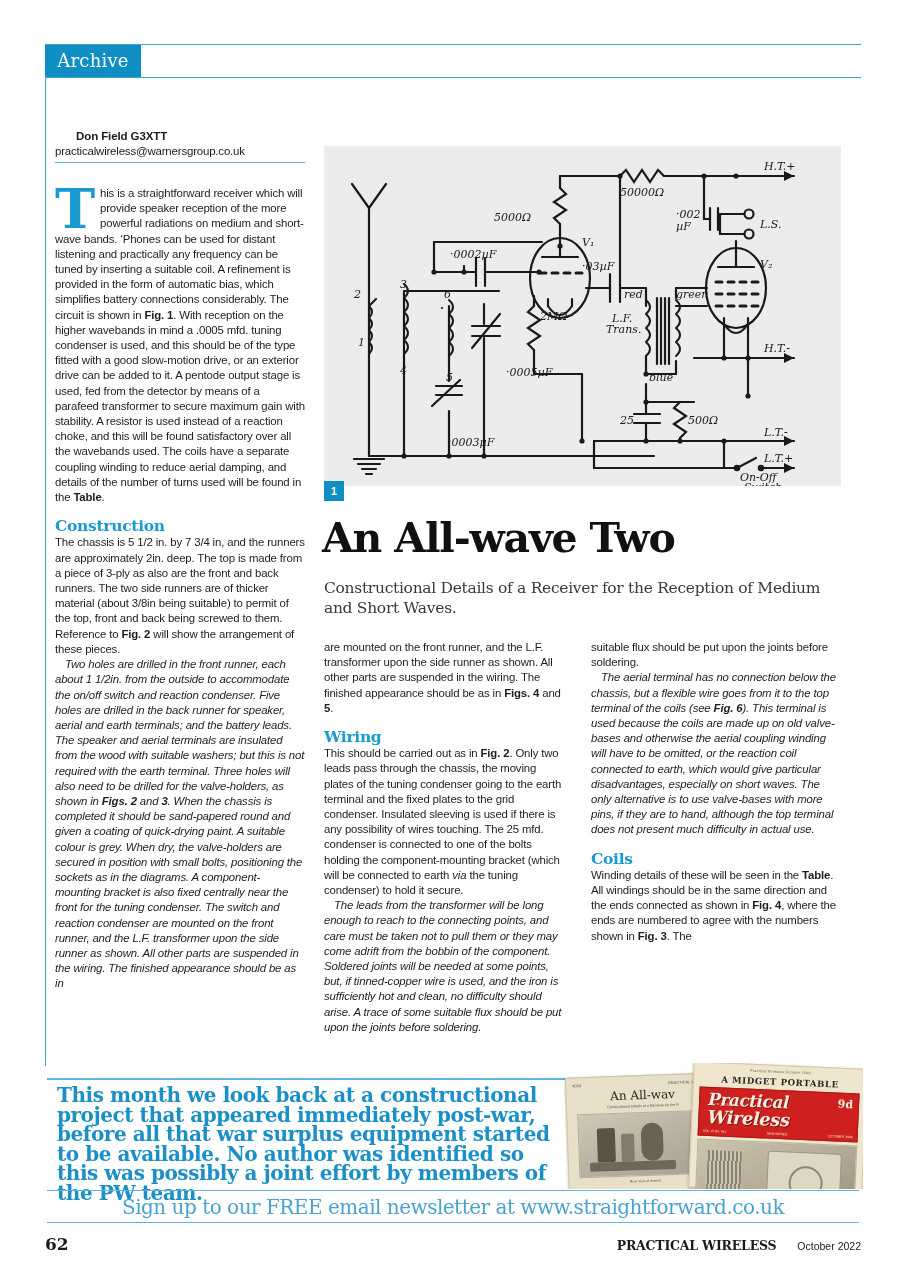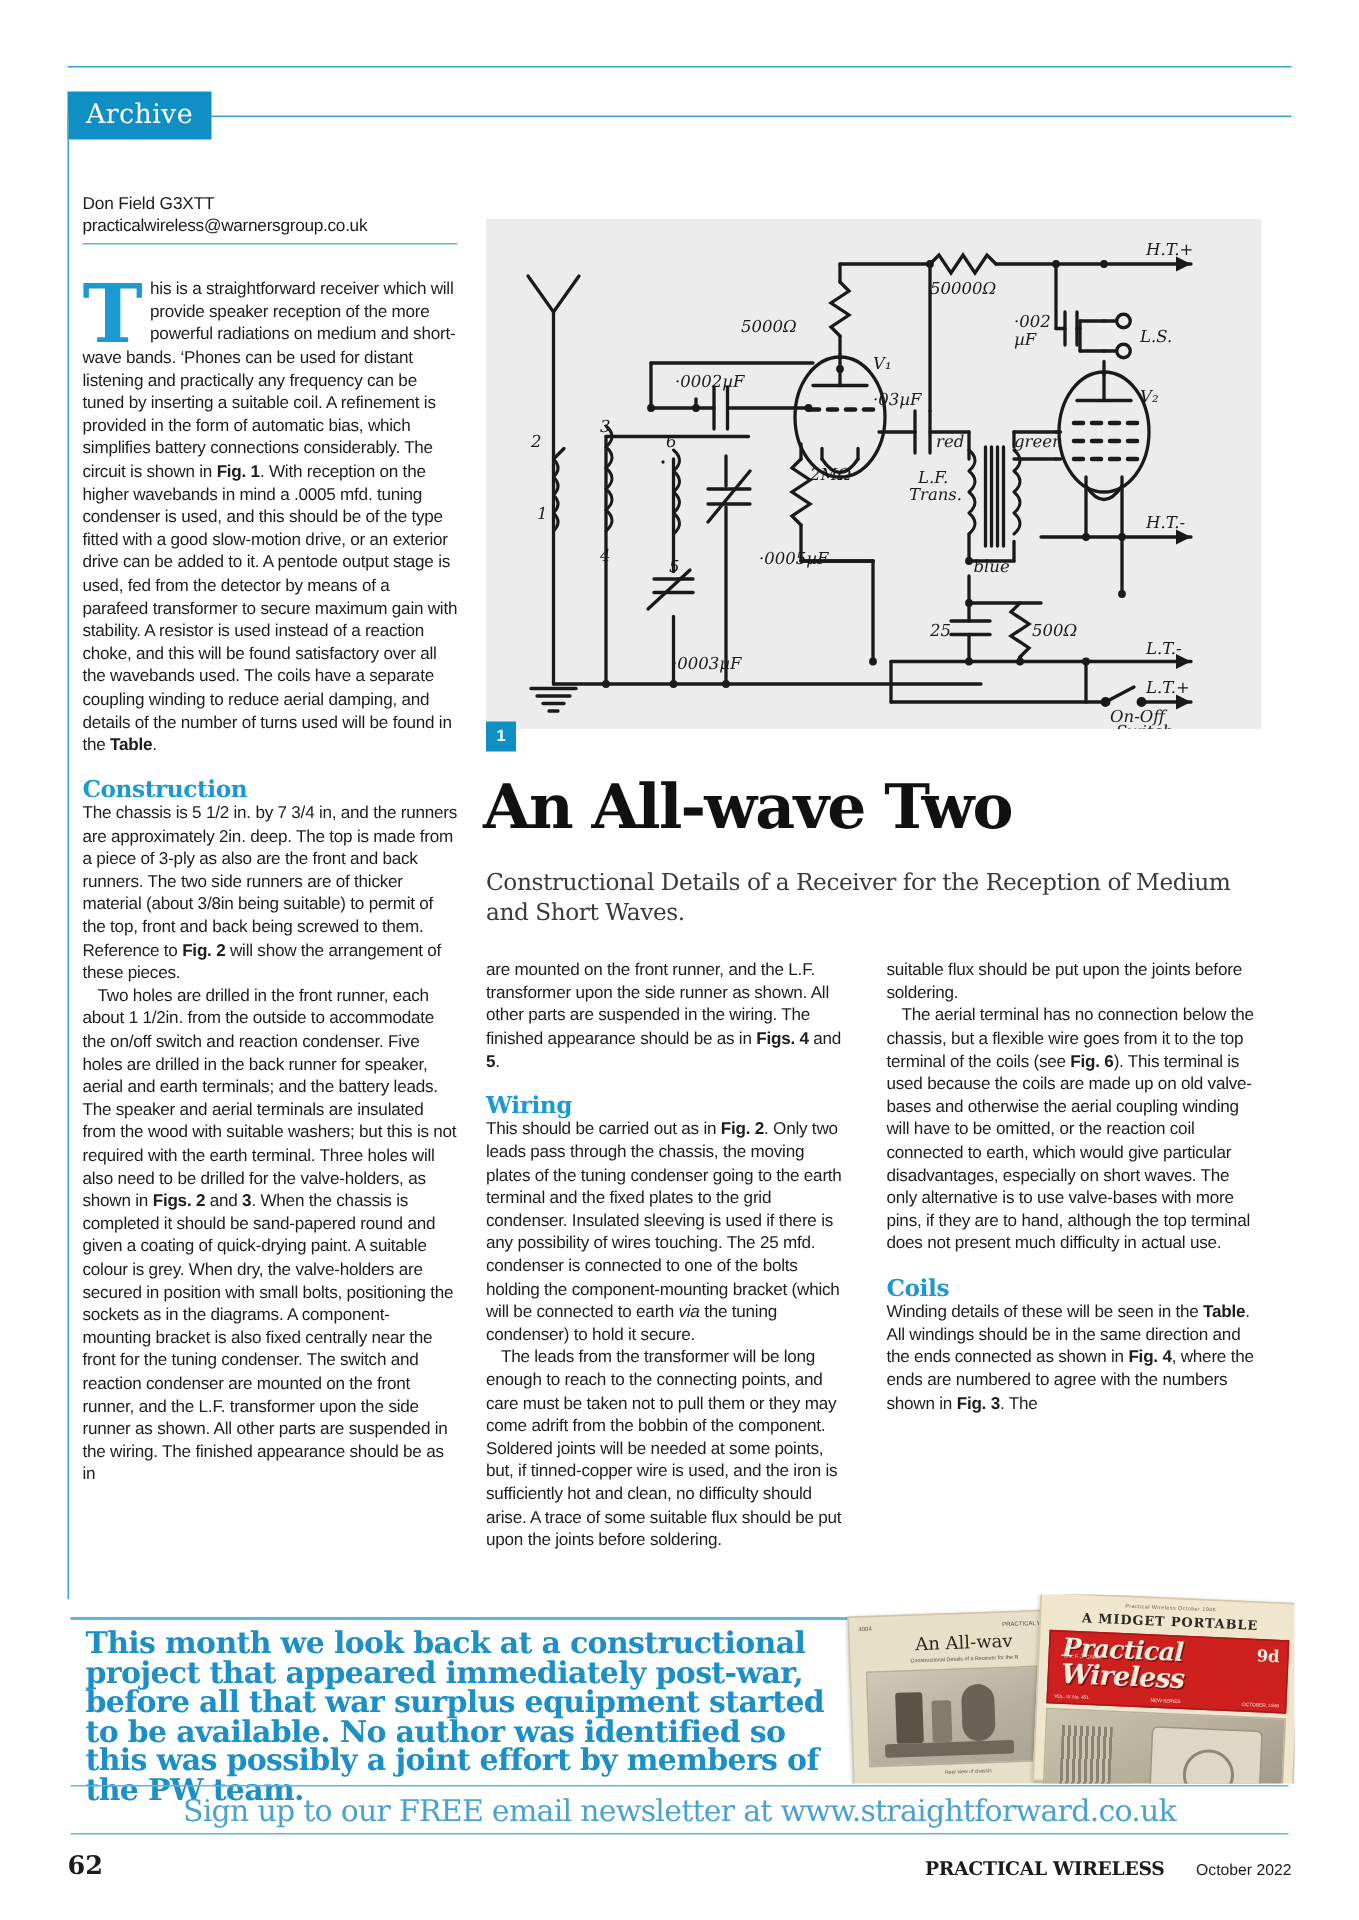--- a/index.html
+++ b/index.html
@@ -12,46 +12,46 @@
     overflow:hidden;
   }
   .page{position:absolute;inset:0;}
 
   
   .header{
     position:absolute;left:45px;top:44px;width:816px;height:32px;
     border-top:1.5px solid #3aa6d0;border-bottom:1.5px solid #3aa6d0;
   }
   .header-tag{
-    position:absolute;left:0;top:16px;width:96px;height:32px;
+    position:absolute;left:0;top:0;width:96px;height:32px;
     background:#0f8fc4;color:#ffffff;
     font-family:"DejaVu Serif", serif;
     font-size:18px;line-height:32px;text-align:center;letter-spacing:.2px;
   }
 
   
   .left-rule{
     position:absolute;left:45px;top:76px;width:1.2px;height:990px;
     background:#3aa6d0;
   }
 
   
   .byline{position:absolute;left:55px;top:130px;width:250px;}
-  .byline-name{font-size:11.5px;font-weight:normal;color:#1b1b1b;letter-spacing:-.1px;}
+  .byline-name{font-size:11.5px;font-weight:bold;color:#1b1b1b;letter-spacing:-.1px;margin-left:21px;}
   .byline-mail{font-size:11.5px;color:#1b1b1b;margin-top:3px;letter-spacing:-.2px;}
   .byline-rule{margin-top:5px;height:1px;background:#5fb5dd;width:250px;}
 
   
   .col{
     position:absolute;
     font-size:11.4px;line-height:15.2px;color:#1d1d1d;
     text-align:left;letter-spacing:-.15px;
   }
   .col p{margin:0;}
-  .col p.ind{text-indent:10px;}
+  .col p.ind{text-indent:10px;font-style:italic;}
   .col b{font-weight:bold;}
   .col i{font-style:italic;}
 
   .col-a{left:55px;top:186px;width:250px;}
   .col-b{left:324px;top:640px;width:241px;}
   .col-c{left:591px;top:640px;width:250px;}
 
   .dropcap{
     float:left;
     font-family:"DejaVu Serif", serif;

